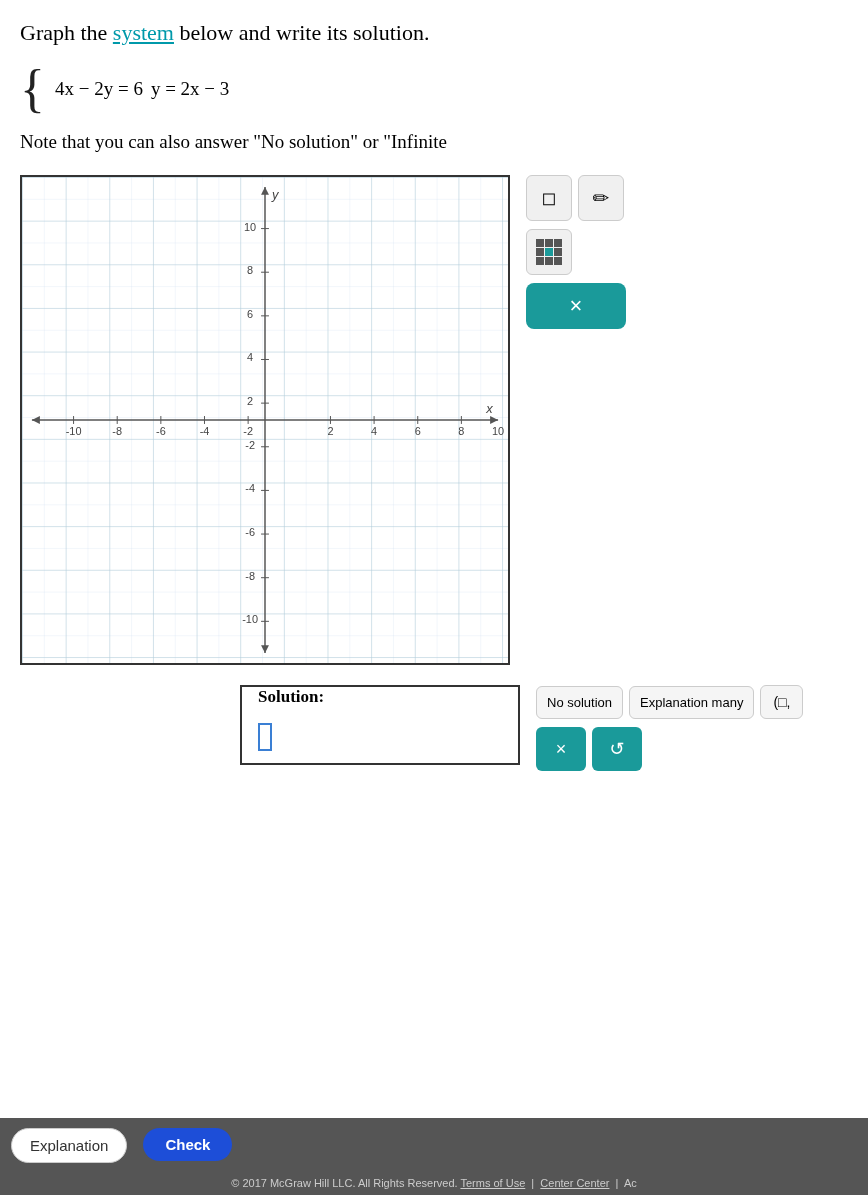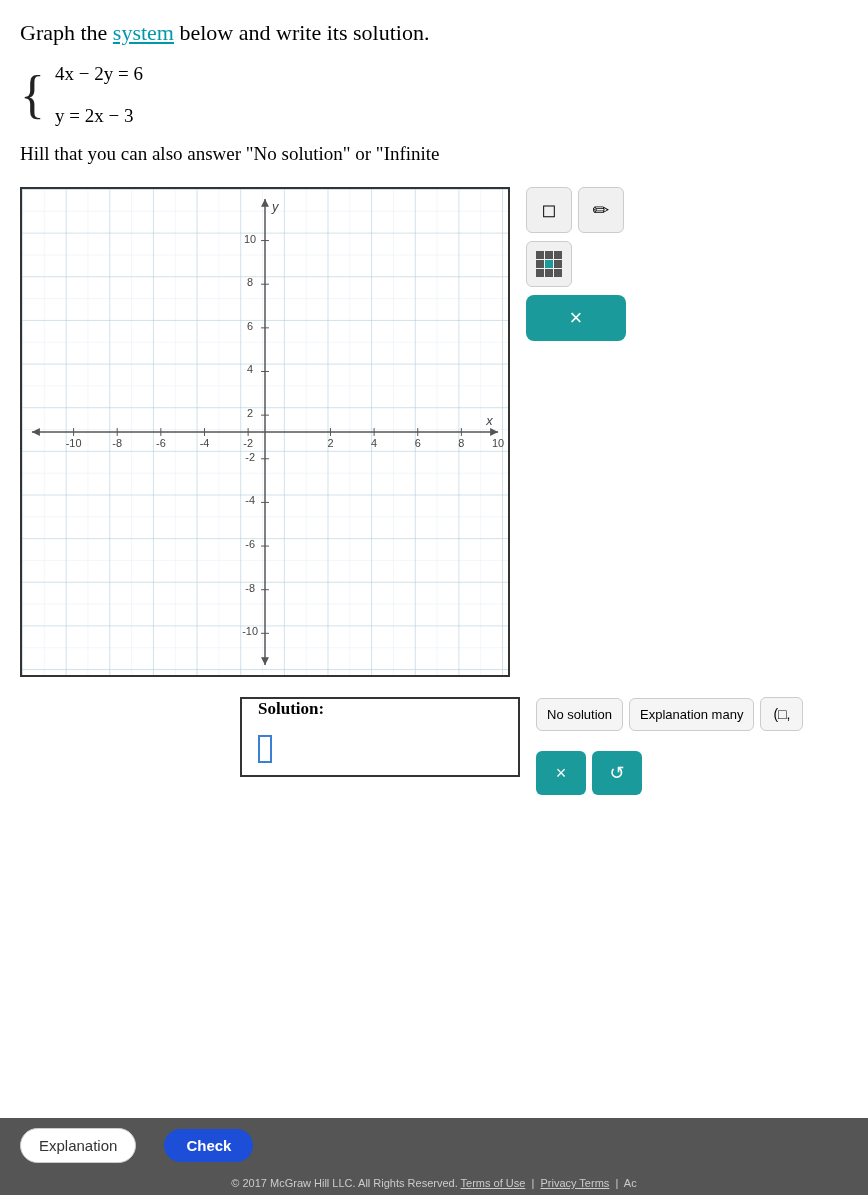--- a/index.html
+++ b/index.html
@@ -40,22 +40,21 @@
     .brace {
       font-size: 52px;
       font-weight: 100;
       line-height: 1;
       margin-right: 10px;
       color: #222;
     }
 
     .equations {
       display: flex;
-      flex-direction: column;
-      gap: 20px;
+      gap: 8px;
     }
 
     .equation-line {
       font-size: 19px;
     }
 
     .note-text {
       font-size: 19px;
       margin-bottom: 20px;
       line-height: 1.4;
@@ -176,21 +175,21 @@
     .solution-cursor {
       width: 14px;
       height: 28px;
       border: 2px solid #3a7fd4;
       display: inline-block;
     }
 
     .answer-options {
       display: flex;
       flex-direction: column;
-      gap: 20px;
+      gap: 8px;
     }
 
     .answer-options-row {
       display: flex;
       gap: 6px;
       align-items: center;
     }
 
     .option-btn {
       background: #f5f5f5;
@@ -245,23 +244,23 @@
       bottom: 0;
       left: 0;
       width: 868px;
       background: #555;
       display: flex;
       flex-direction: column;
     }
 
     .footer-buttons {
       display: flex;
-      align-items: center;
-      padding: 10px 20px;
-      gap: 28px;
+      align-items: flex-start;
+      padding: 10px 11px;
+      gap: 16px;
     }
 
     .explanation-btn {
       background: #fff;
       color: #333;
       border: 1px solid #ccc;
       border-radius: 20px;
       padding: 8px 18px;
       font-size: 15px;
       cursor: pointer;
@@ -308,21 +307,21 @@
   </div>
 
   <div class="equation-block">
     <span class="brace">{</span>
     <div class="equations">
       <div class="equation-line">4x − 2y = 6</div>
       <div class="equation-line">y = 2x − 3</div>
     </div>
   </div>
 
-  <div class="note-text">Hill that you can also answer "No solution" or "Infinite</div>
+  <div class="note-text">Note that you can also answer "No solution" or "Infinite</div>
 
   <div class="workspace">
 
     <div class="graph-area">
       <div class="graph-canvas">
         <svg class="graph-svg" viewBox="0 0 490 490" xmlns="http://www.w3.org/2000/svg">
 
           <defs>
             <pattern id="smallGrid" width="22" height="22" patternUnits="userSpaceOnUse">
               <path d="M 22 0 L 0 0 0 22" fill="none" stroke="#cde" stroke-width="0.5"></path>
@@ -454,17 +453,17 @@
 
 <div class="footer-bar">
   <div class="footer-buttons">
     <button class="explanation-btn">Explanation</button>
     <button class="check-btn">Check</button>
   </div>
   <div class="copyright-bar">
     <span>© 2017 McGraw Hill LLC. All Rights Reserved.</span>
     <a href="#">Terms of Use</a>
     &nbsp;|&nbsp;
-    <a href="#">Privacy Terms</a>
+    <a href="#">Center Center</a>
     &nbsp;|&nbsp;
     <span>Ac</span>
   </div>
 </div>
 
 </body></html>

